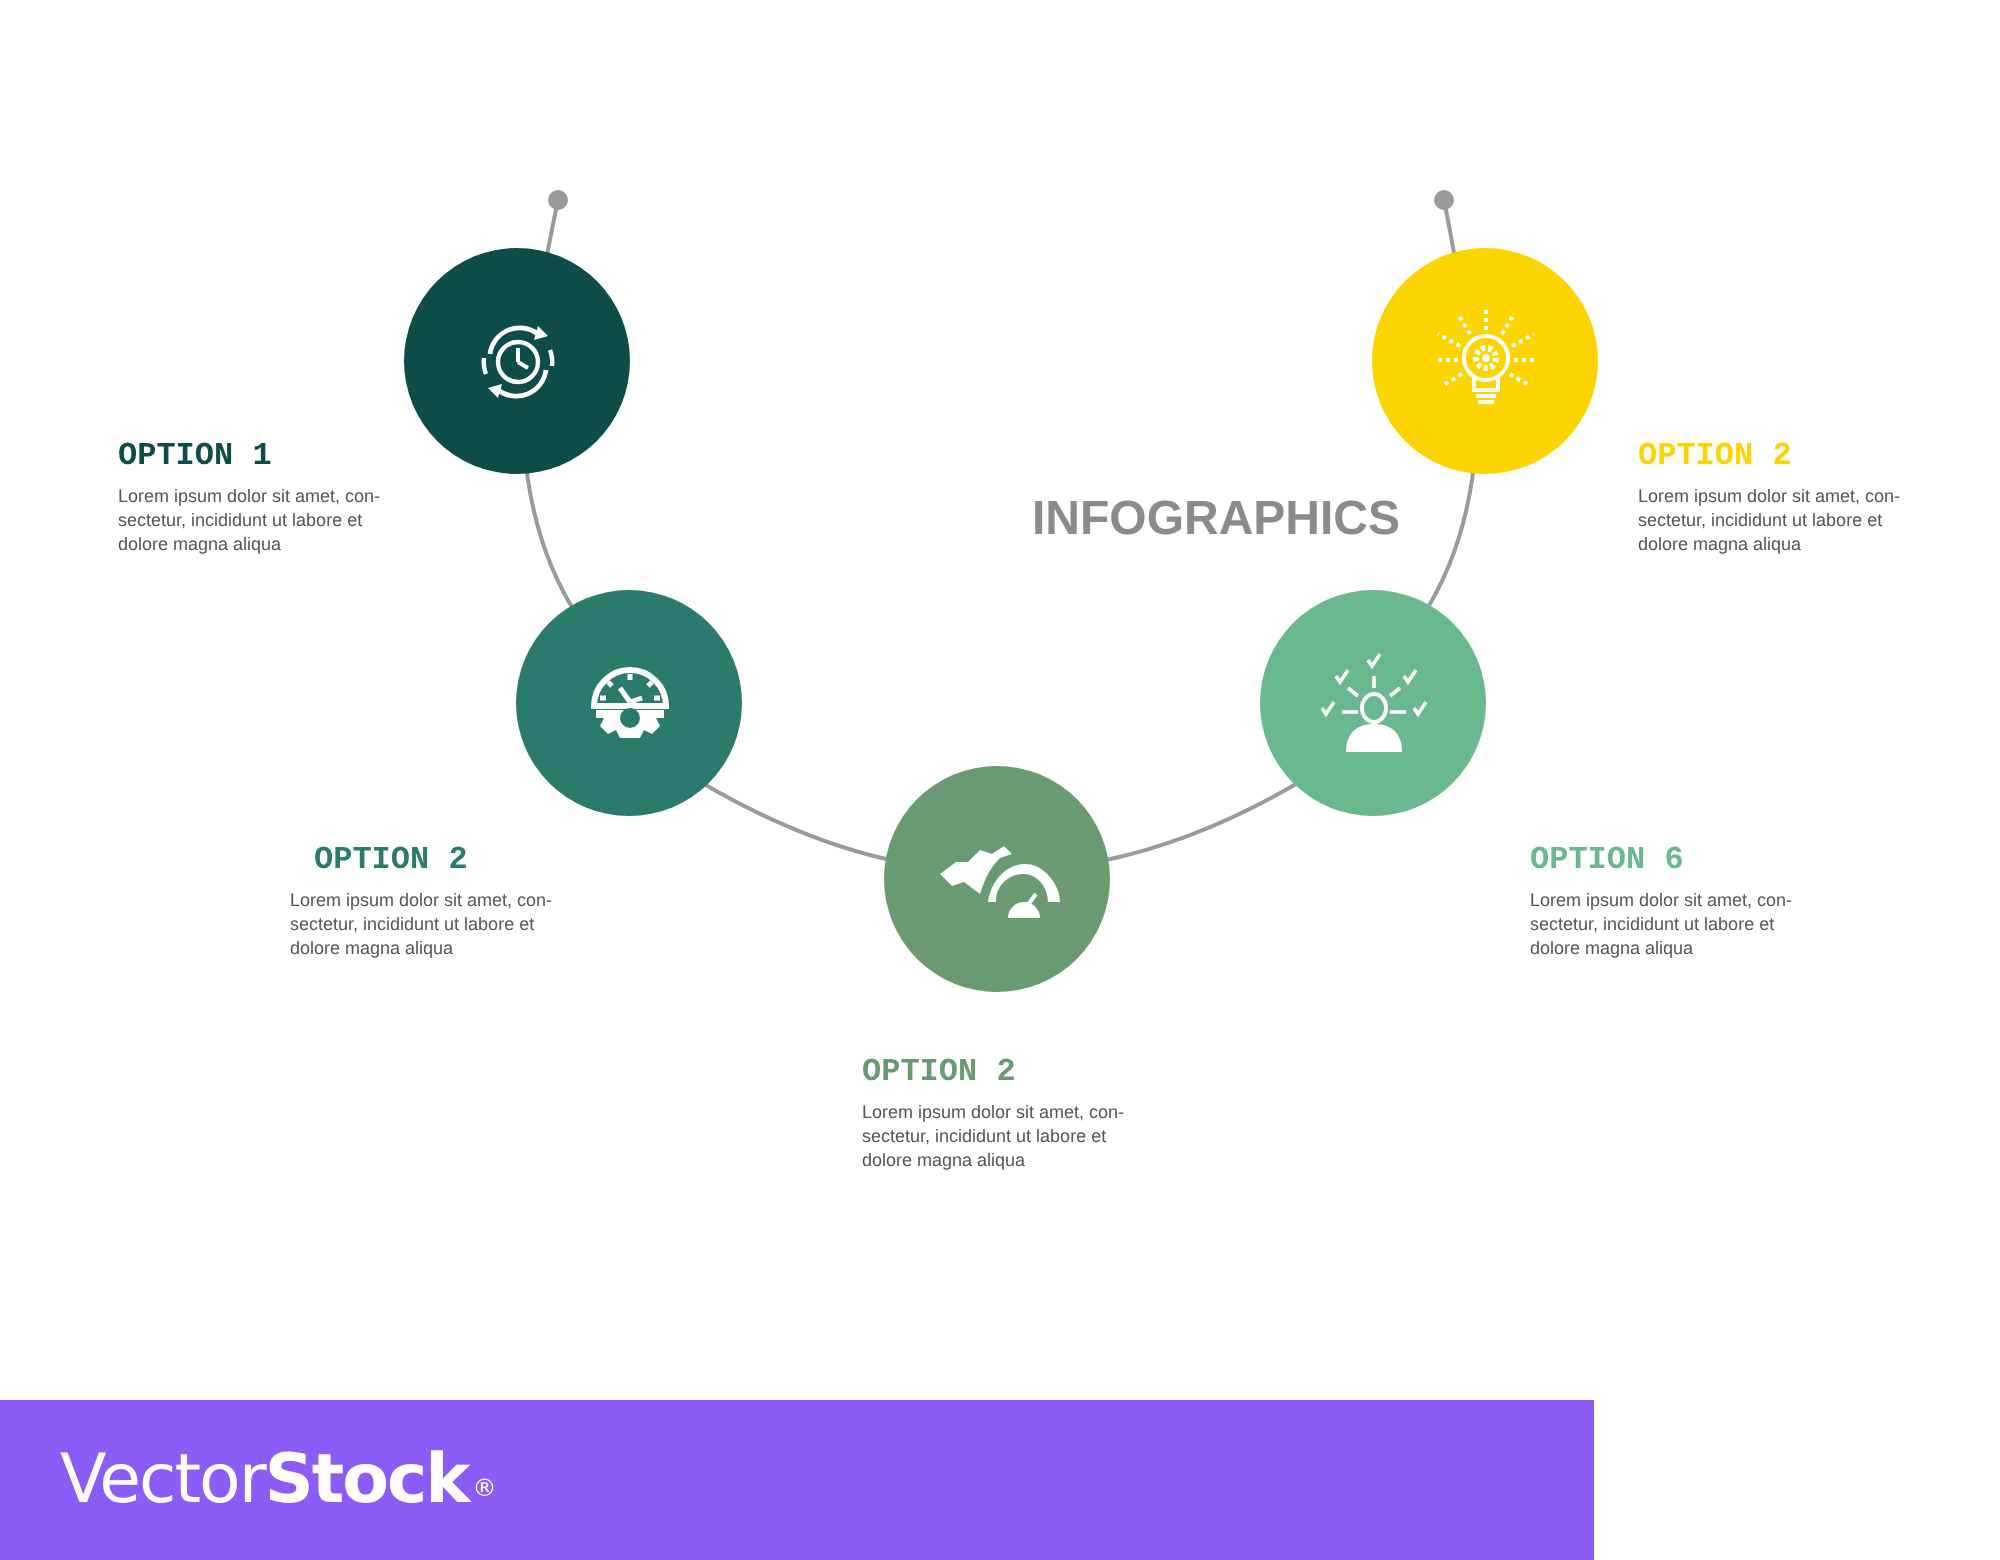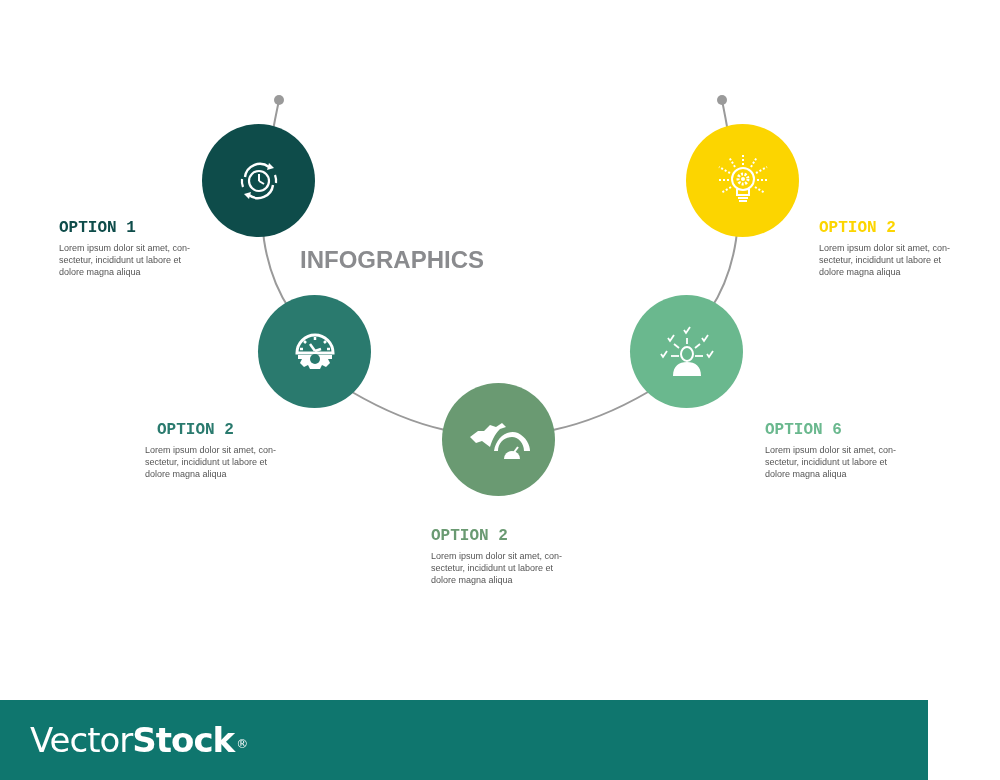--- a/index.html
+++ b/index.html
@@ -2,25 +2,25 @@
 <html><head>
 <meta charset="utf-8">
 <style>
   html, body { margin:0; padding:0; }
   body { width:1000px; height:780px; background:#ffffff; position:relative; overflow:hidden; font-family:"Liberation Sans", sans-serif; }
   .canvas { position:absolute; left:0; top:0; width:1000px; height:700px; background:#ffffff; }
   svg.arc { position:absolute; left:0; top:0; }
   .circle { position:absolute; border-radius:50%; display:flex; align-items:center; justify-content:center; }
   .circle svg { display:block; }
   .title { position:absolute; left:300px; top:168px; width:400px; text-align:center; font-weight:bold; font-size:58px; color:#58595b; letter-spacing:1px; line-height:1; }
-  .subtitle { position:absolute; left:300px; top:248px; width:400px; text-align:left; font-weight:bold; font-size:24px; color:#8a8b8e; line-height:1; }
+  .subtitle { position:absolute; left:300px; top:248px; width:400px; text-align:right; font-weight:bold; font-size:24px; color:#8a8b8e; line-height:1; }
   .opt { position:absolute; width:150px; }
   .opt h3 { margin:0 0 6px 0; font-size:16px; font-weight:bold; line-height:1;font-family:Liberation Mono, monospace; }
   .opt p { margin:0; font-size:9px; color:#555; line-height:12px; }
-  .footer { position:absolute; left:0; top:700px; width:928px; height:80px; background:#0f766e; color:#fff; }
+  .footer { position:absolute; left:0; top:700px; width:797px; height:80px; background:#8b5cf6; color:#fff; }
   .logo { position:absolute; left:30px; top:20px; font-size:34px; line-height:40px; color:#fff; font-family:"DejaVu Sans", sans-serif; letter-spacing:-1px; }
   .logo .thin { font-weight:normal; }
   .logo .bold { font-weight:bold; }
   .logo sup { font-size:12px; vertical-align:top; position:relative; top:4px; margin-left:2px; }
   .ref { position:absolute; right:28px; top:33px; font-size:18px; line-height:22px; color:#fff; font-family:"DejaVu Sans", sans-serif; letter-spacing:-0.5px; }
 </style>
 </head>
 <body>
 
 <div class="canvas">

